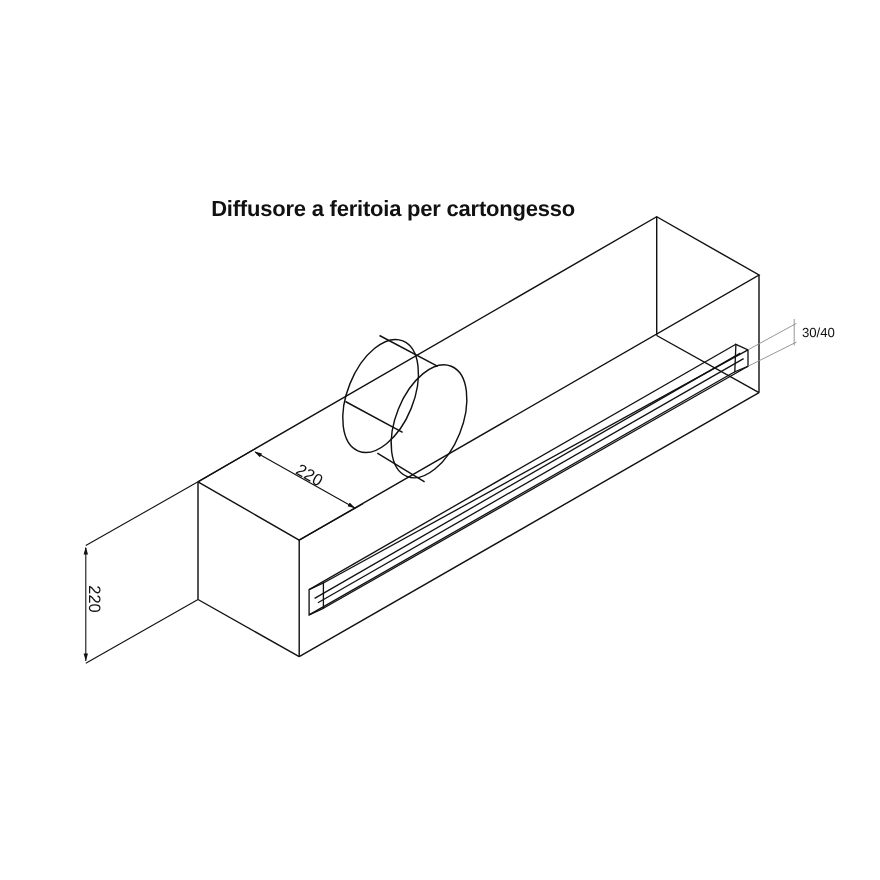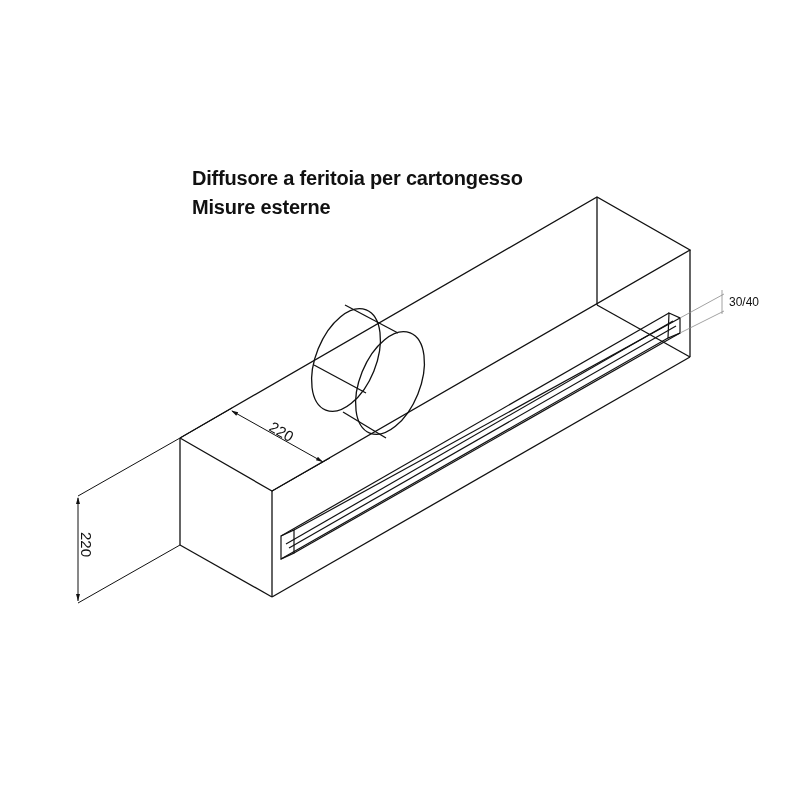--- a/index.html
+++ b/index.html
@@ -1,27 +1,26 @@
 <!DOCTYPE html>
 <html><head>
   <meta charset="utf-8">
   <style>
     html, body { margin: 0; padding: 0; background: #ffffff; }
     body { width: 800px; height: 800px; position: relative; overflow: hidden; font-family: "Liberation Sans", sans-serif; }
-    .title-block { position: absolute; left: 192px; top: 164px; color: #111; font-weight: bold; font-size: 20px; line-height: 29px; letter-spacing: -0.2px; }
+    .title-block { position: absolute; left: 192px; top: 176px; color: #111; font-weight: bold; font-size: 20px; line-height: 29px; letter-spacing: -0.2px; }
     .title-line { display: block; white-space: nowrap; }
     svg.drawing { position: absolute; left: 0; top: 0; }
     .dim-text { font-family: "Liberation Sans", sans-serif; fill: #111; }
   </style>
 </head>
 <body>
 
 <div class="title-block">
   <span class="title-line">Diffusore a feritoia per cartongesso</span>
-  <span class="title-line">Misure esterne</span>
 </div>
 
 <svg class="drawing" width="800" height="800" viewBox="0 0 800 800">
   <defs>
     <marker id="arr" markerWidth="8" markerHeight="8" refX="7" refY="4" orient="auto" markerUnits="userSpaceOnUse">
       <path d="M0,2 L7,4 L0,6 Z" fill="#111"></path>
     </marker>
     <marker id="arrs" markerWidth="8" markerHeight="8" refX="1" refY="4" orient="auto" markerUnits="userSpaceOnUse">
       <path d="M7,2 L0,4 L7,6 Z" fill="#111"></path>
     </marker>

